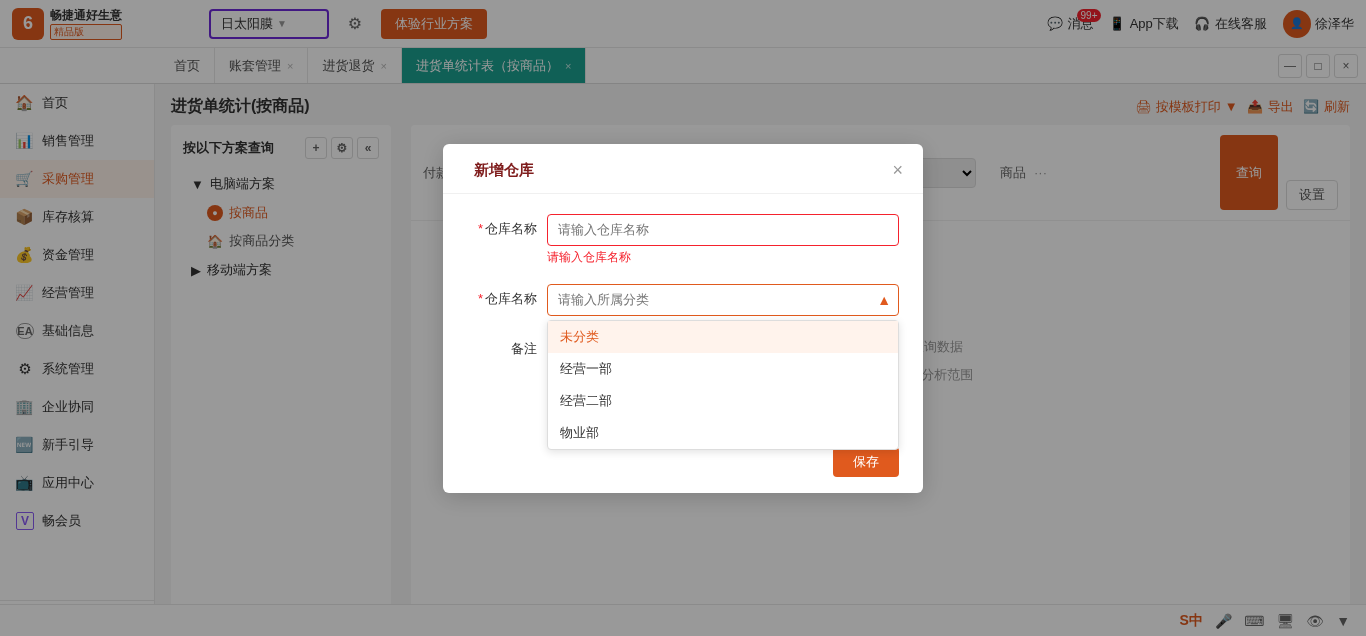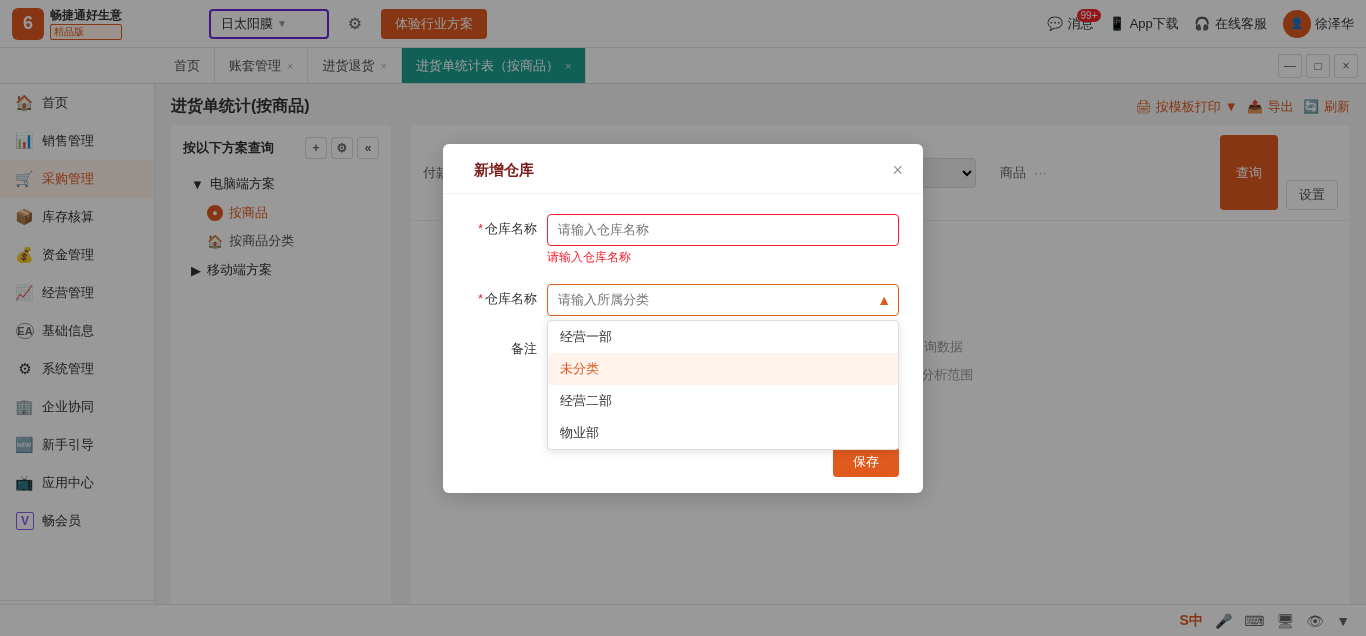--- a/index.html
+++ b/index.html
@@ -317,22 +317,22 @@
         </div>
       </div>
 
       <div class="form-row">
         <label class="form-label required">仓库名称</label>
         <div class="form-control-wrap category-input-wrap">
           <input class="category-input" type="text" placeholder="请输入所属分类" style="">
           <span class="category-toggle">▲</span>
           
           <div class="dropdown-list">
+            <div class="dropdown-item selected">未分类</div>
             <div class="dropdown-item">经营一部</div>
-            <div class="dropdown-item selected">未分类</div>
             <div class="dropdown-item">经营二部</div>
             <div class="dropdown-item">物业部</div>
           </div>
         </div>
       </div>
 
       <div class="form-row">
         <label class="form-label">备注</label>
         <div class="form-control-wrap">
           <textarea class="textarea-input" style=""></textarea>

